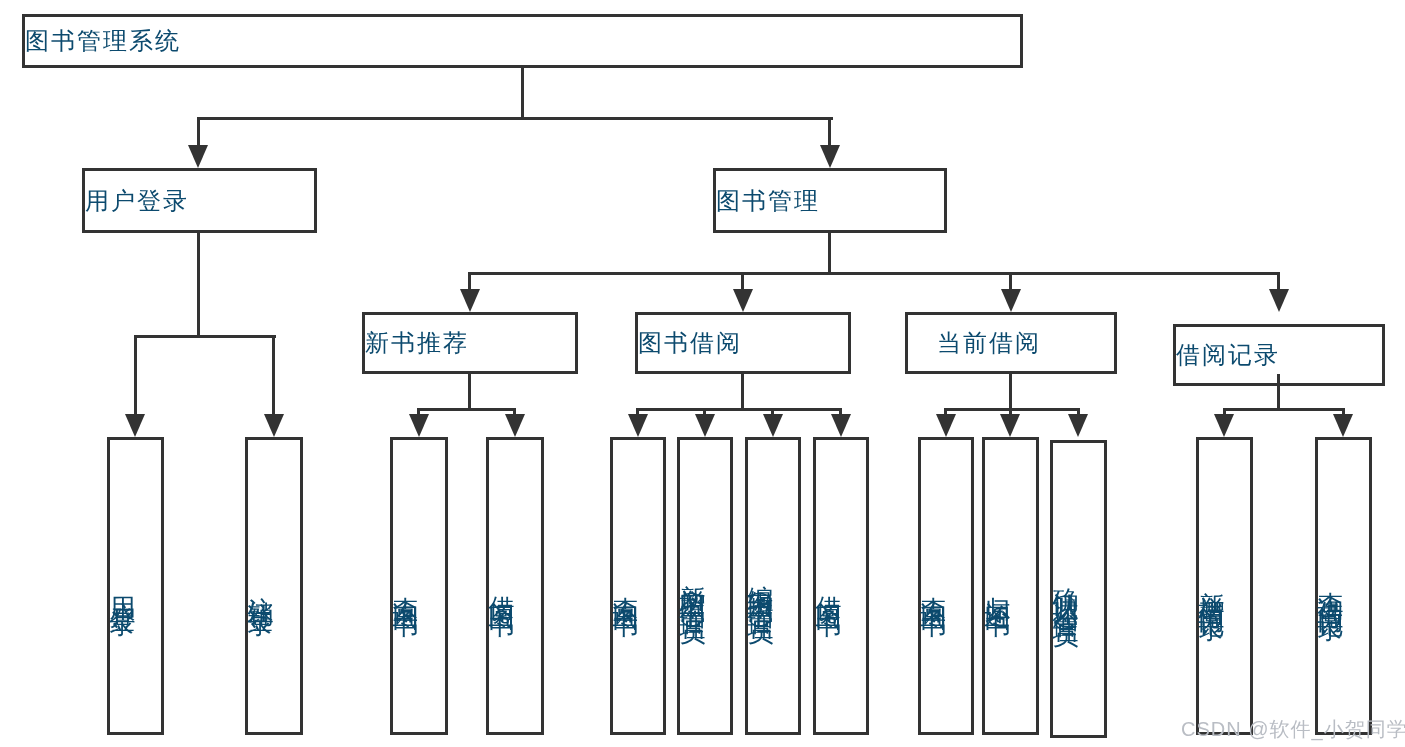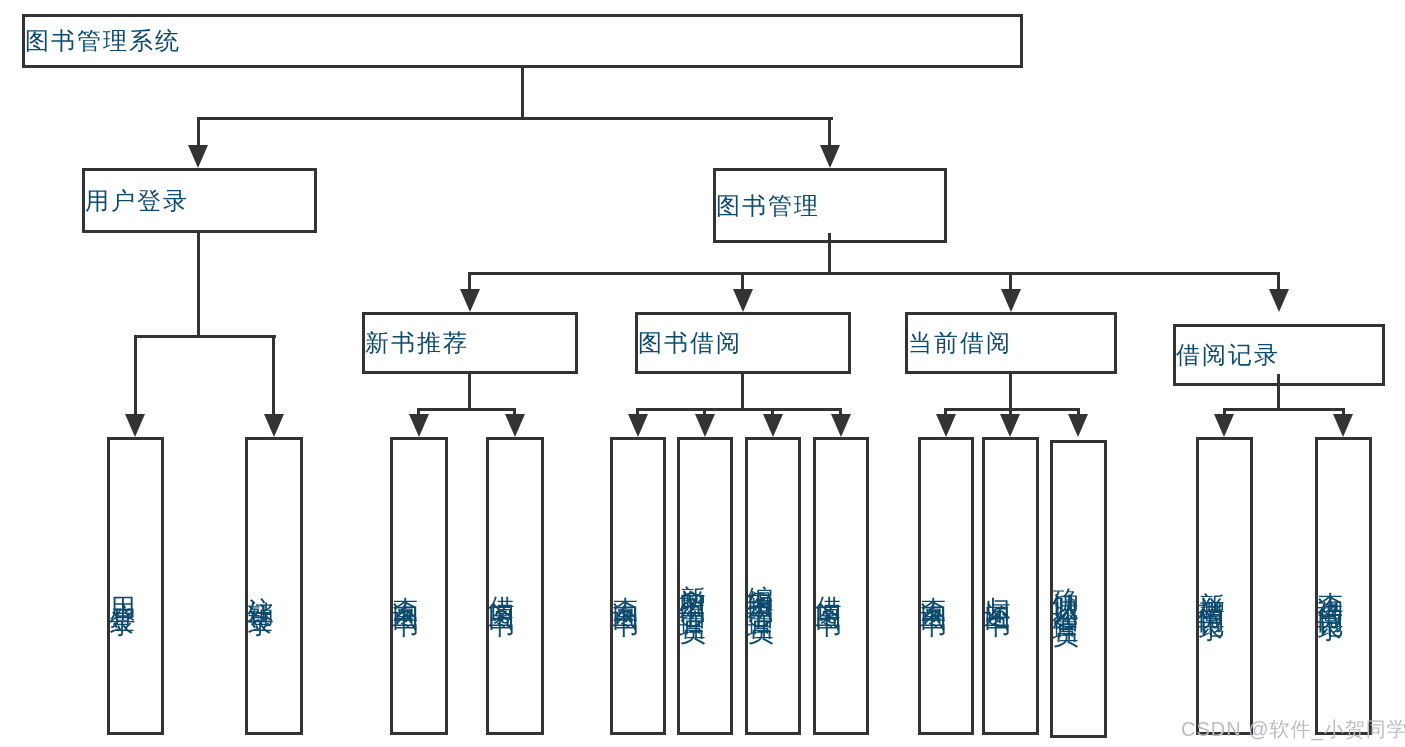--- a/index.html
+++ b/index.html
@@ -69,21 +69,21 @@
   <div class="line" style="left:521px; top:68px; width:3px; height:49px;"></div>
   <div class="line" style="left:197px; top:117px; width:636px; height:3px;"></div>
   <div class="line" style="left:197px; top:117px; width:3px; height:30px;"></div>
   <div class="arrowhead" style="left:188px; top:145px;"></div>
   <div class="line" style="left:828px; top:117px; width:3px; height:30px;"></div>
   <div class="arrowhead" style="left:820px; top:145px;"></div>
 
   <div class="box hbox" style="left:82px; top:168px; width:235px; height:65px;">
     <span>用户登录</span>
   </div>
-  <div class="box hbox" style="left:713px; top:168px; width:234px; height:75px;">
+  <div class="box hbox" style="left:713px; top:168px; width:234px; height:65px;">
     <span>图书管理</span>
   </div>
 
   <div class="line" style="left:197px; top:233px; width:3px; height:104px;"></div>
   <div class="line" style="left:134px; top:335px; width:142px; height:3px;"></div>
   <div class="line" style="left:134px; top:335px; width:3px; height:81px;"></div>
   <div class="arrowhead" style="left:125px; top:414px;"></div>
   <div class="line" style="left:272px; top:335px; width:3px; height:81px;"></div>
   <div class="arrowhead" style="left:264px; top:414px;"></div>
 
@@ -97,21 +97,21 @@
   <div class="arrowhead" style="left:1001px; top:289px;"></div>
   <div class="line" style="left:1277px; top:272px; width:3px; height:19px;"></div>
   <div class="arrowhead" style="left:1269px; top:289px;"></div>
 
   <div class="box hbox" style="left:635px; top:312px; width:216px; height:62px;">
     <span>图书借阅</span>
   </div>
   <div class="box hbox" style="left:362px; top:312px; width:216px; height:62px;">
     <span>新书推荐</span>
   </div>
-  <div class="box hbox" style="left:905px; top:312px; width:212px; height:62px;">
+  <div class="box hbox" style="left:905px; top:312px; width:212px; height:62px;padding-left:29px;">
     <span>当前借阅</span>
   </div>
   <div class="box hbox" style="left:1173px; top:324px; width:212px; height:62px;">
     <span>借阅记录</span>
   </div>
 
   <div class="line" style="left:468px; top:374px; width:3px; height:37px;"></div>
   <div class="line" style="left:741px; top:374px; width:3px; height:37px;"></div>
   <div class="line" style="left:1009px; top:374px; width:3px; height:37px;"></div>
   <div class="line" style="left:1277px; top:374px; width:3px; height:37px;"></div>

